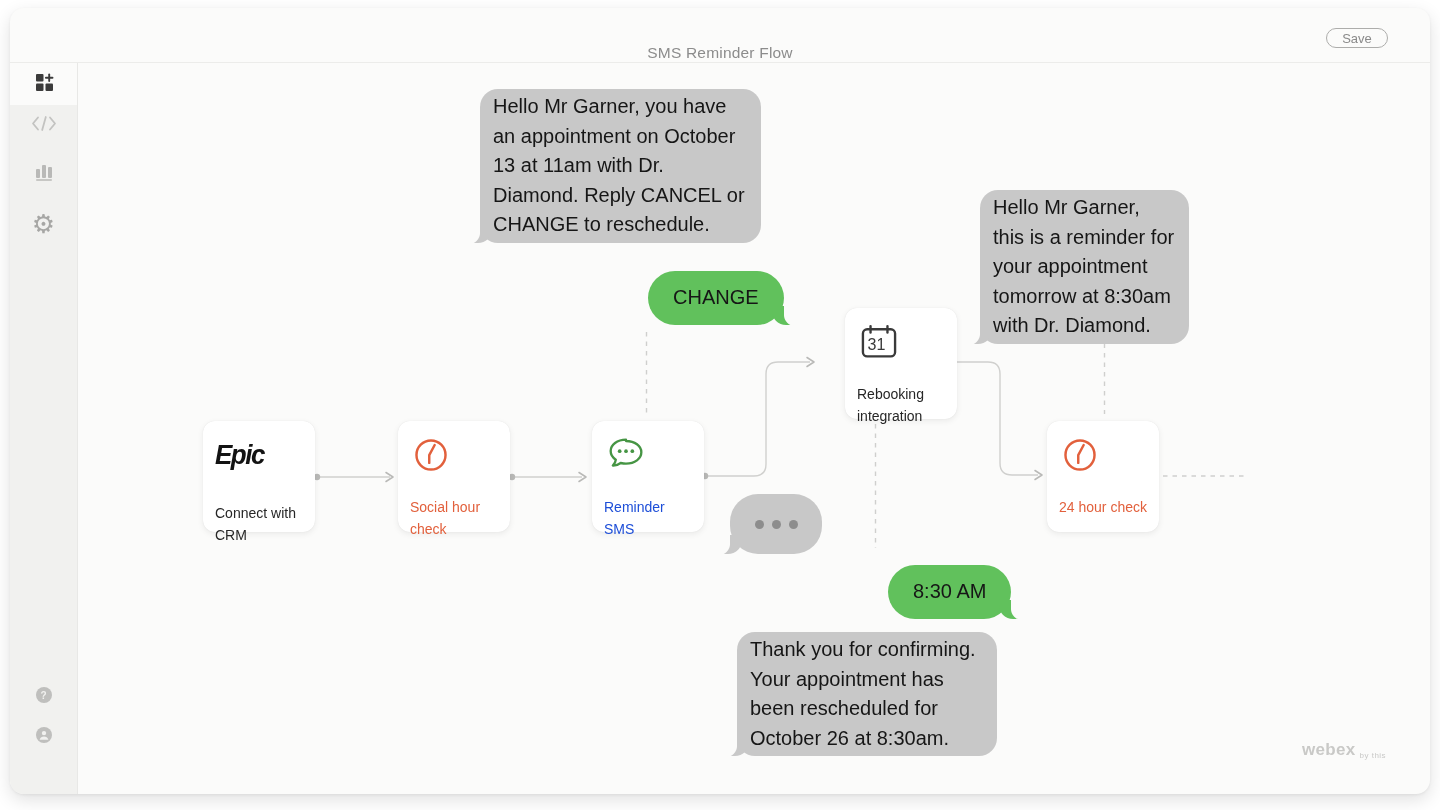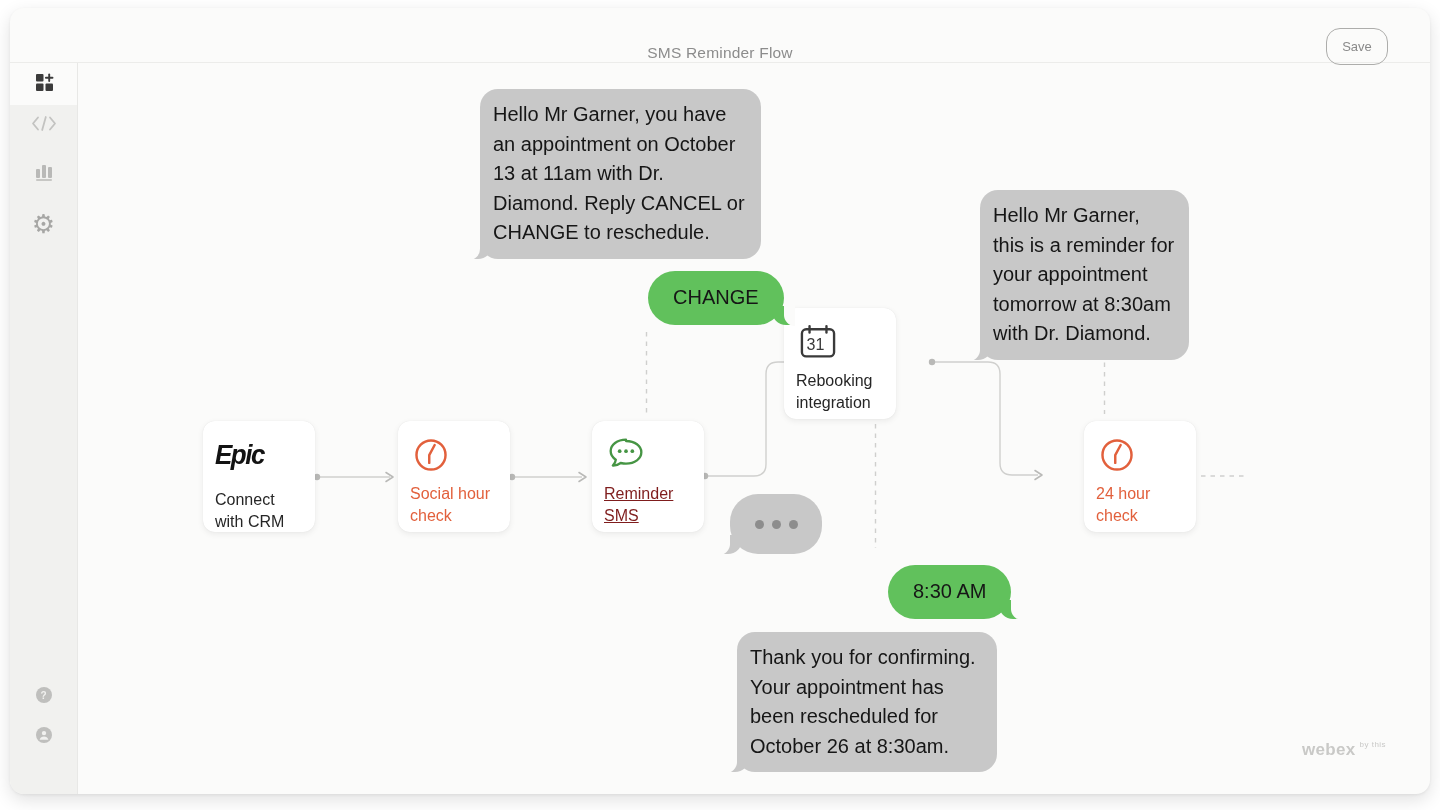--- a/index.html
+++ b/index.html
@@ -15,21 +15,21 @@
     background:#fbfbfa;border-radius:14px;
     box-shadow:0 6px 18px rgba(0,0,0,.12),0 1px 3px rgba(0,0,0,.06);
   }
   .topbar{
     position:absolute;left:0;top:0;right:0;height:54px;
     border-bottom:1px solid #ececea;border-radius:14px 14px 0 0;
     display:flex;align-items:flex-end;justify-content:center;
   }
   .title{font-size:15.5px;color:#8c8c8c;letter-spacing:.2px;}
   .save-btn{
-    position:absolute;top:20px;right:42px;width:62px;height:37px;
+    position:absolute;top:20px;right:42px;width:62px;height:20px;
     border:1px solid #adadab;border-radius:14px;background:transparent;
     color:#8a8a8a;font-size:13px;display:flex;align-items:center;justify-content:center;
     cursor:pointer;box-sizing:border-box;font-family:inherit;
   }
   
   .sidebar{
     position:absolute;left:0;top:55px;bottom:0;width:68px;
     background:#f1f1ef;border-right:1px solid #e8e8e6;
     border-radius:0 0 0 14px;box-sizing:border-box;
   }
@@ -48,47 +48,47 @@
   
   .layer{position:absolute;inset:0;}
   .wires{position:absolute;left:0;top:0;}
   
   .node{
     position:absolute;width:112px;height:111px;background:#ffffff;border-radius:12px;
     box-shadow:0 2px 6px rgba(0,0,0,.07),0 0 1px rgba(0,0,0,.10);
     box-sizing:border-box;padding:13px 12px;cursor:pointer;
   }
   .node-icon{height:44px;display:flex;align-items:flex-start;}
-  .node-label{font-size:16px;line-height:22px;margin-top:5px;}
+  .node-label{font-size:14px;line-height:22px;margin-top:18px;}
   .c-dark{color:#262626;}
   .c-orange{color:#e2603c;}
-  .c-green{color:#7f1d1d;text-decoration:underline;}
+  .c-green{color:#1d4ed8;}
   .epic-logo{
     font-size:26px;font-weight:700;font-style:italic;letter-spacing:-1.5px;color:#131313;
     transform:scaleY(1.04);margin-top:6px;
   }
   
   .bubble{
-    position:absolute;border-radius:18px;padding:11px 13px;box-sizing:border-box;
+    position:absolute;border-radius:18px;padding:3px 13px;box-sizing:border-box;
     font-size:20px;line-height:29.5px;color:#161616;
   }
   .bubble.gray{--bg:#c8c8c8;background:var(--bg);}
   .bubble.green{--bg:#61c15c;background:var(--bg);border-radius:27px;padding:12px 25px;}
   .tail-l::before{content:"";position:absolute;left:-7px;bottom:0;width:19px;height:19px;
     background:var(--bg);border-bottom-right-radius:14px;}
   .tail-l::after{content:"";position:absolute;left:-11px;bottom:-1px;width:11px;height:21px;
     background:#fbfbfa;border-bottom-right-radius:11px;}
   .tail-r::before{content:"";position:absolute;right:-7px;bottom:0;width:19px;height:19px;
     background:var(--bg);border-bottom-left-radius:14px;}
   .tail-r::after{content:"";position:absolute;right:-11px;bottom:-1px;width:11px;height:21px;
     background:#fbfbfa;border-bottom-left-radius:11px;}
   .typing{width:92px;height:60px;border-radius:28px;display:flex;align-items:center;justify-content:center;gap:8px;}
   .dot{width:9px;height:9px;border-radius:50%;background:#8d8d8d;}
   
-  .watermark{position:absolute;left:1302px;top:740px;display:flex;align-items:flex-start;color:#c9c9c7;}
+  .watermark{position:absolute;left:1302px;top:740px;display:flex;align-items:flex-end;color:#c9c9c7;}
   .wm-brand{font-size:17px;font-weight:700;letter-spacing:.3px;}
   .wm-by{font-size:8px;margin-left:4px;letter-spacing:.5px;}
 </style>
 </head>
 <body>
 
 <div class="window">
   <div class="topbar">
     <div class="title">SMS Reminder Flow</div>
   </div>
@@ -196,33 +196,33 @@
         <g fill="#469544" stroke="none">
           <circle cx="9.2" cy="10.3" r="1.1"></circle>
           <circle cx="13" cy="10.3" r="1.1"></circle>
           <circle cx="16.8" cy="10.3" r="1.1"></circle>
         </g>
       </svg>
     </div>
     <div class="node-label c-green">Reminder SMS</div>
   </div>
 
-  <div class="node" style="left:784px;top:308px;">
+  <div class="node" style="left:845px;top:308px;">
     <div class="node-icon">
       <svg width="44" height="42" viewBox="0 0 26 24" fill="none" stroke="#3a3a3a" stroke-width="1.4" stroke-linecap="round">
         <rect x="3.5" y="4.5" width="19" height="16" rx="2.5"></rect>
         <line x1="8" y1="2.6" x2="8" y2="6.4"></line>
         <line x1="18" y1="2.6" x2="18" y2="6.4"></line>
         <text x="11.5" y="16.6" text-anchor="middle" font-size="9.5" fill="#3a3a3a" stroke="none" font-family="Liberation Sans, sans-serif">31</text>
       </svg>
     </div>
     <div class="node-label c-dark">Rebooking integration</div>
   </div>
 
-  <div class="node" style="left:1084px;top:421px;">
+  <div class="node" style="left:1047px;top:421px;text-align:right;">
     <div class="node-icon">
       <svg width="42" height="42" viewBox="0 0 24 24" fill="none" stroke="#e2603c" stroke-width="1.4" stroke-linecap="round" stroke-linejoin="round">
         <circle cx="12" cy="12" r="8.3"></circle>
         <polyline points="14.1,6.3 11,12.1 11,16.5"></polyline>
       </svg>
     </div>
     <div class="node-label c-orange">24 hour check</div>
   </div>
 
   <div class="bubble gray tail-l" style="left:480px;top:89px;width:281px;">Hello Mr Garner, you have an appointment on October 13 at 11am with Dr. Diamond. Reply CANCEL or CHANGE to reschedule.</div>

